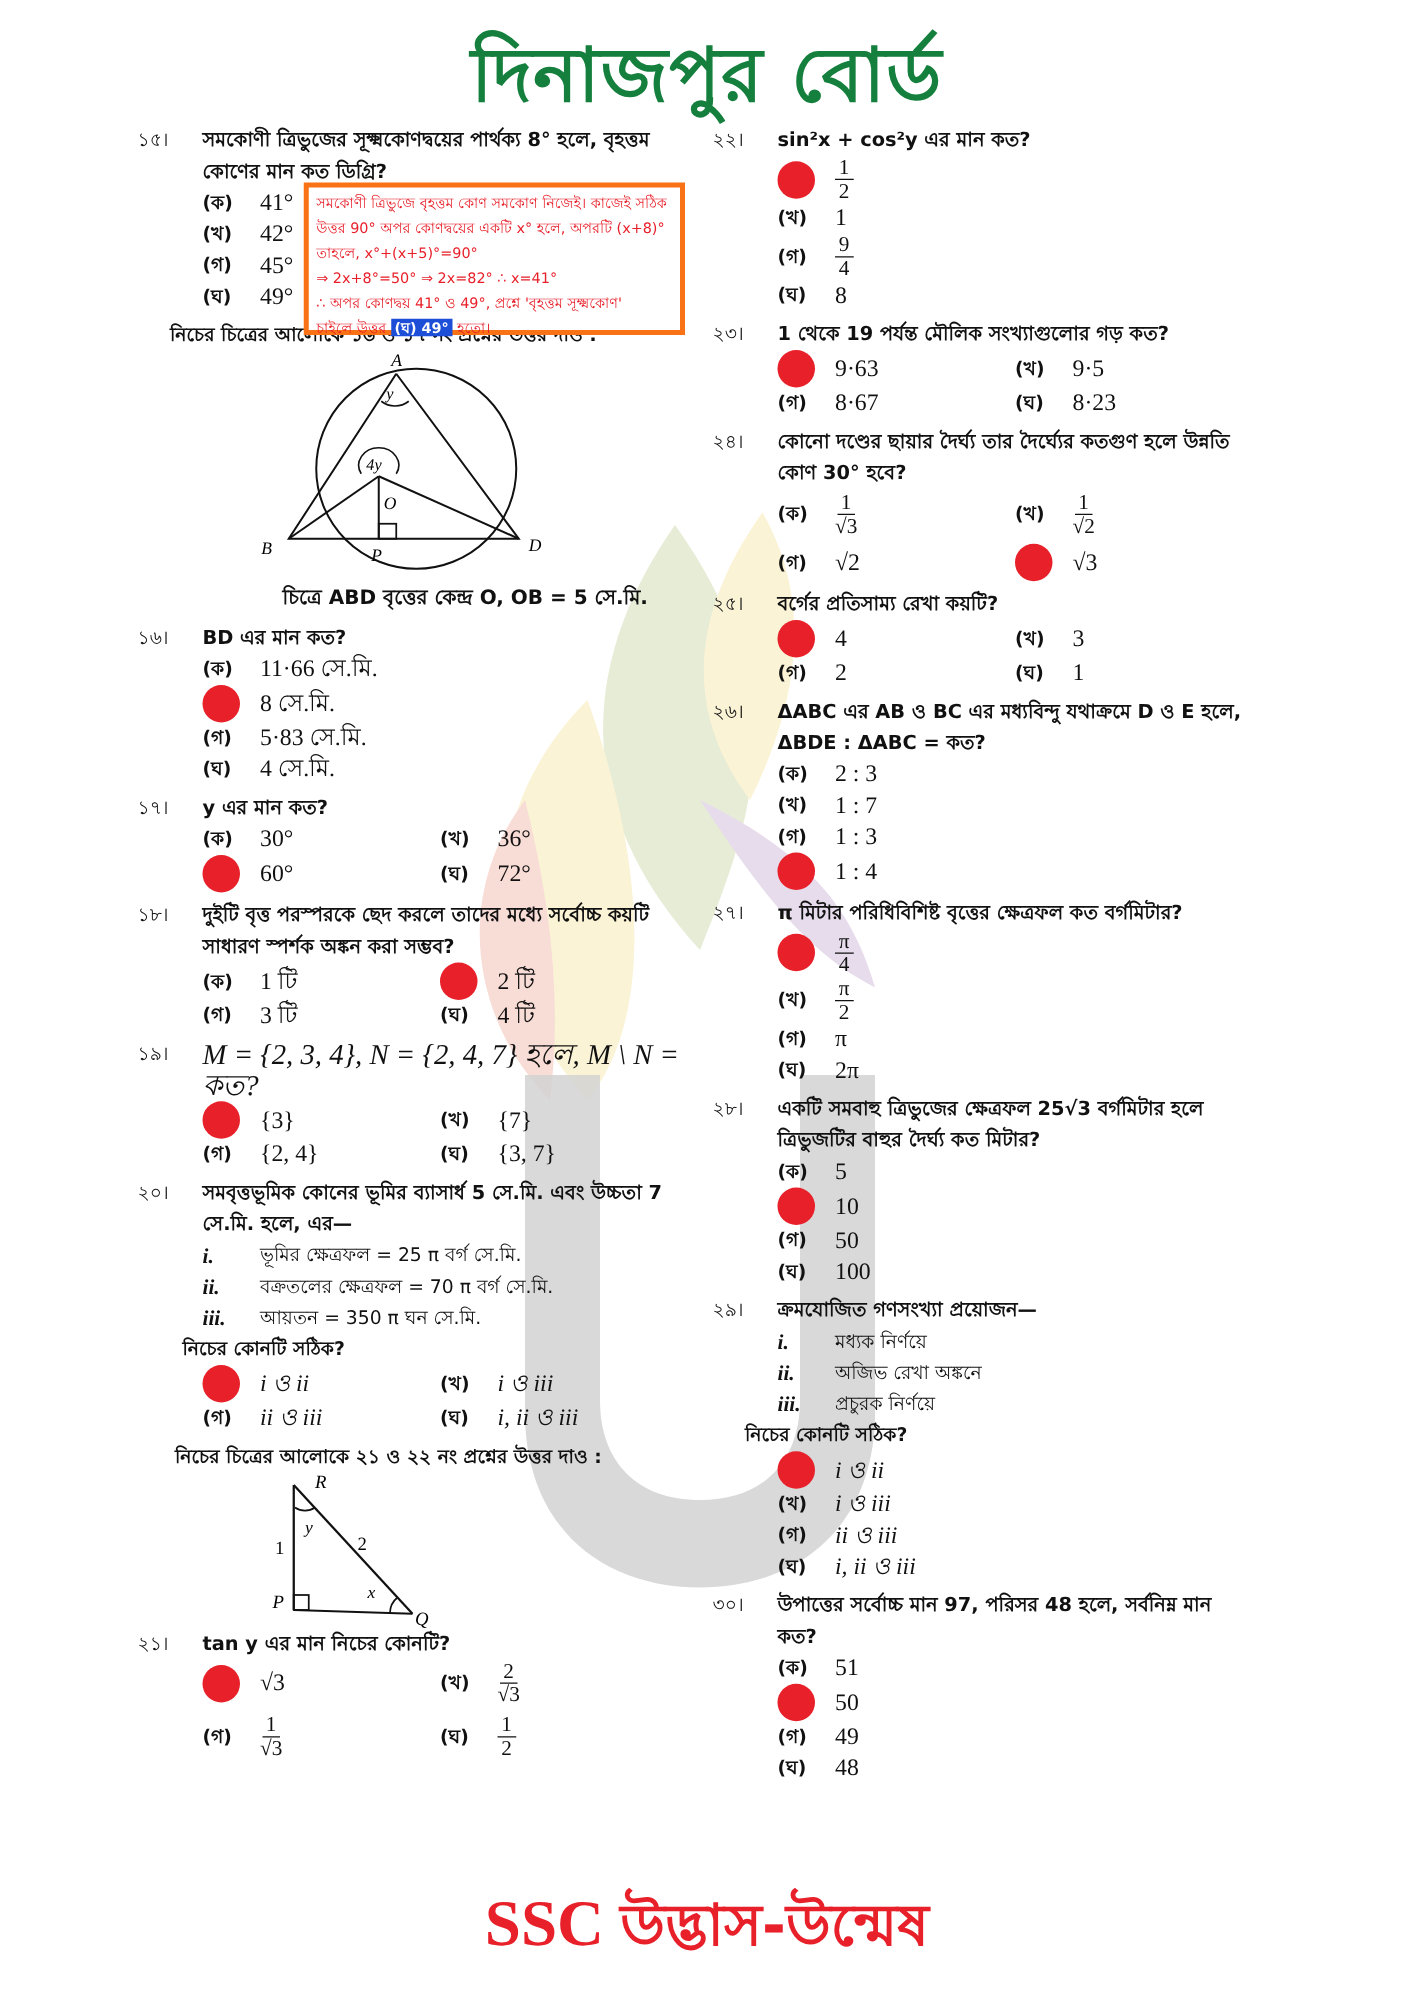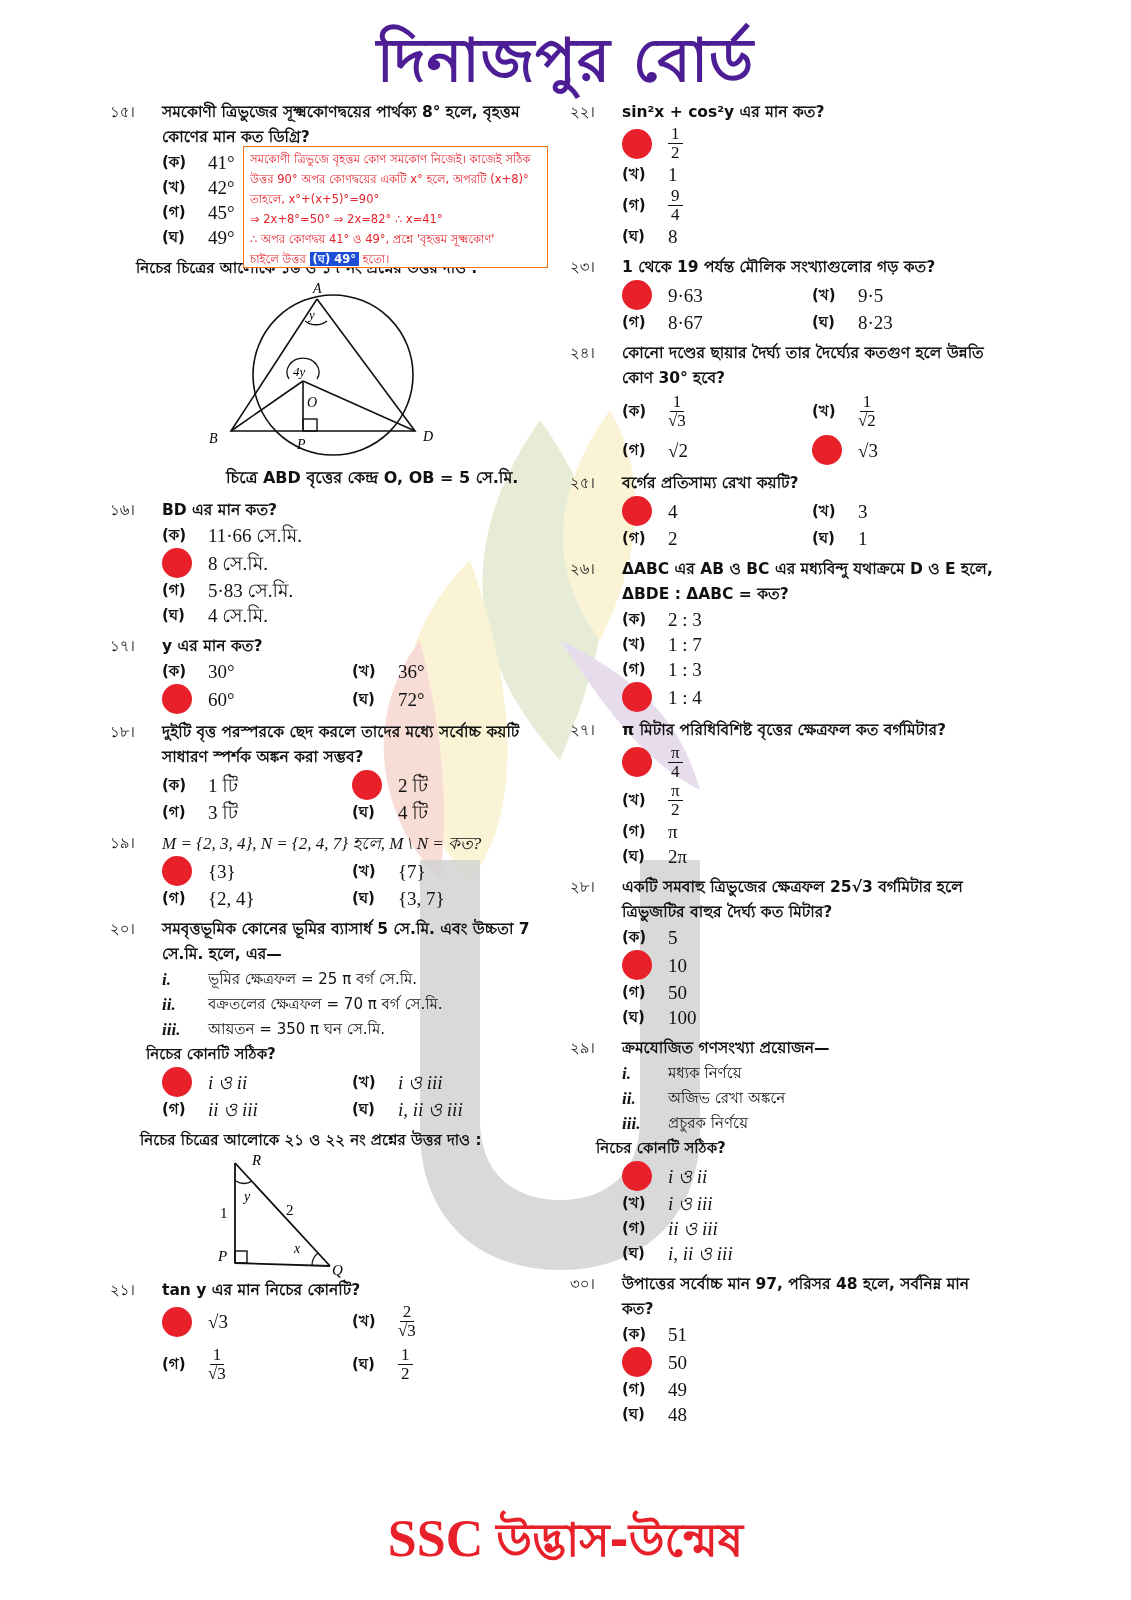--- a/index.html
+++ b/index.html
@@ -1,37 +1,37 @@
 <!DOCTYPE html>
 <html><head>
 <meta charset="utf-8">
 <style>
   html,body{margin:0;padding:0;background:#fff;}
   body{width:1131px;height:1600px;position:relative;overflow:hidden;font-family:"DejaVu Serif",serif;color:#111;}
   .wm{position:absolute;pointer-events:none;z-index:0;}
-  .title{position:absolute;top:14px;left:0;width:1131px;text-align:center;font-family:"DejaVu Sans",sans-serif;font-weight:bold;font-size:60px;color:#4c1d95;letter-spacing:1px;z-index:2;}
+  .title{position:absolute;top:14px;left:0;width:1131px;text-align:center;font-family:"DejaVu Sans",sans-serif;font-weight:bold;font-size:60px;color:#15803d;letter-spacing:1px;z-index:2;}
   .footer{position:absolute;top:1505px;left:0;width:1131px;text-align:center;font-family:"Liberation Serif",serif;font-weight:bold;font-size:52px;color:#e8202a;z-index:2;}
   .footer .bn{font-family:"DejaVu Sans",sans-serif;font-size:46px;}
   .col{position:absolute;z-index:2;font-size:17px;line-height:25px;}
   .q{position:relative;margin-bottom:6px;}
   .qn{position:absolute;left:0;top:0;font-weight:normal;font-family:"DejaVu Sans",sans-serif;font-size:15px;}
   .qt{margin-left:52px;font-weight:bold;font-family:"DejaVu Sans",sans-serif;font-size:15.5px;}
   .opts{margin-left:52px;}
   .opt{display:flex;align-items:center;min-height:25px;}
   .grid2{display:grid;grid-template-columns:190px 190px;}
   .lbl{width:46px;font-weight:bold;font-family:"DejaVu Sans",sans-serif;font-size:15px;}
   .dot{width:30px;height:30px;border-radius:50%;background:#e8202a;margin-right:16px;display:inline-block;}
   .val{font-family:"Liberation Serif",serif;font-size:19px;}
   .frac{display:inline-flex;flex-direction:column;align-items:center;font-family:"Liberation Serif",serif;font-size:17px;line-height:18px;vertical-align:middle;}
   .frac .num{border-bottom:1.5px solid #111;padding:0 3px;}
   .stmt{display:flex;margin-left:52px;}
   .stmt .rn{width:46px;font-style:italic;font-family:"Liberation Serif",serif;font-weight:bold;}
   .stmt .st{font-family:"DejaVu Sans",sans-serif;font-size:15px;}
   .sub{margin-left:36px;font-weight:bold;font-family:"DejaVu Sans",sans-serif;font-size:15px;}
-  .note{position:absolute;left:243px;top:146px;width:305px;height:122px;border:1px solid #f97316;color:#e8202a;font-size:11.5px;line-height:20px;padding:2px 6px;box-sizing:border-box;font-family:"DejaVu Sans",sans-serif;background:#fff;z-index:3;}
+  .note{position:absolute;left:243px;top:146px;width:305px;height:122px;border:4px solid #f97316;color:#e8202a;font-size:11.5px;line-height:20px;padding:2px 6px;box-sizing:border-box;font-family:"DejaVu Sans",sans-serif;background:#fff;z-index:3;}
   .note .hl{background:#1d4ed8;color:#fff;padding:0 3px;font-weight:bold;}
   .instr{font-weight:bold;font-family:"DejaVu Sans",sans-serif;font-size:15px;}
   .cap{font-family:"DejaVu Sans",sans-serif;font-size:16px;font-weight:bold;}
   .it{font-style:italic;font-family:"Liberation Serif",serif;}
 </style>
 </head>
 <body>
 
 <svg class="wm" width="1131" height="1600" style="left:0;top:0;">
   <path d="M540 420 C470 520 450 640 560 760 C600 660 640 560 540 420Z" fill="#e3ead0" opacity="0.9"></path>
@@ -157,21 +157,21 @@
         </div>
       <div class="opt">
           <span class="lbl">(ঘ)</span>
           <span class="val">4 টি</span>
         </div>
     </div>
   </div>
 
   <div class="q">
     <span class="qn">১৯।</span>
-    <div class="qt it" style="font-weight:normal;font-size:17px;">M = {2, 3, 4}, N = {2, 4, 7} হলে, M \ N = কত?</div>
+    <div class="qt it" style="font-weight:normal;font-size:23px;">M = {2, 3, 4}, N = {2, 4, 7} হলে, M \ N = কত?</div>
     <div class="opts grid2">
       <div class="opt">
           <span class="dot"></span>
           <span class="val">{3}</span>
         </div>
       <div class="opt">
           <span class="lbl">(খ)</span>
           <span class="val">{7}</span>
         </div>
       <div class="opt">

